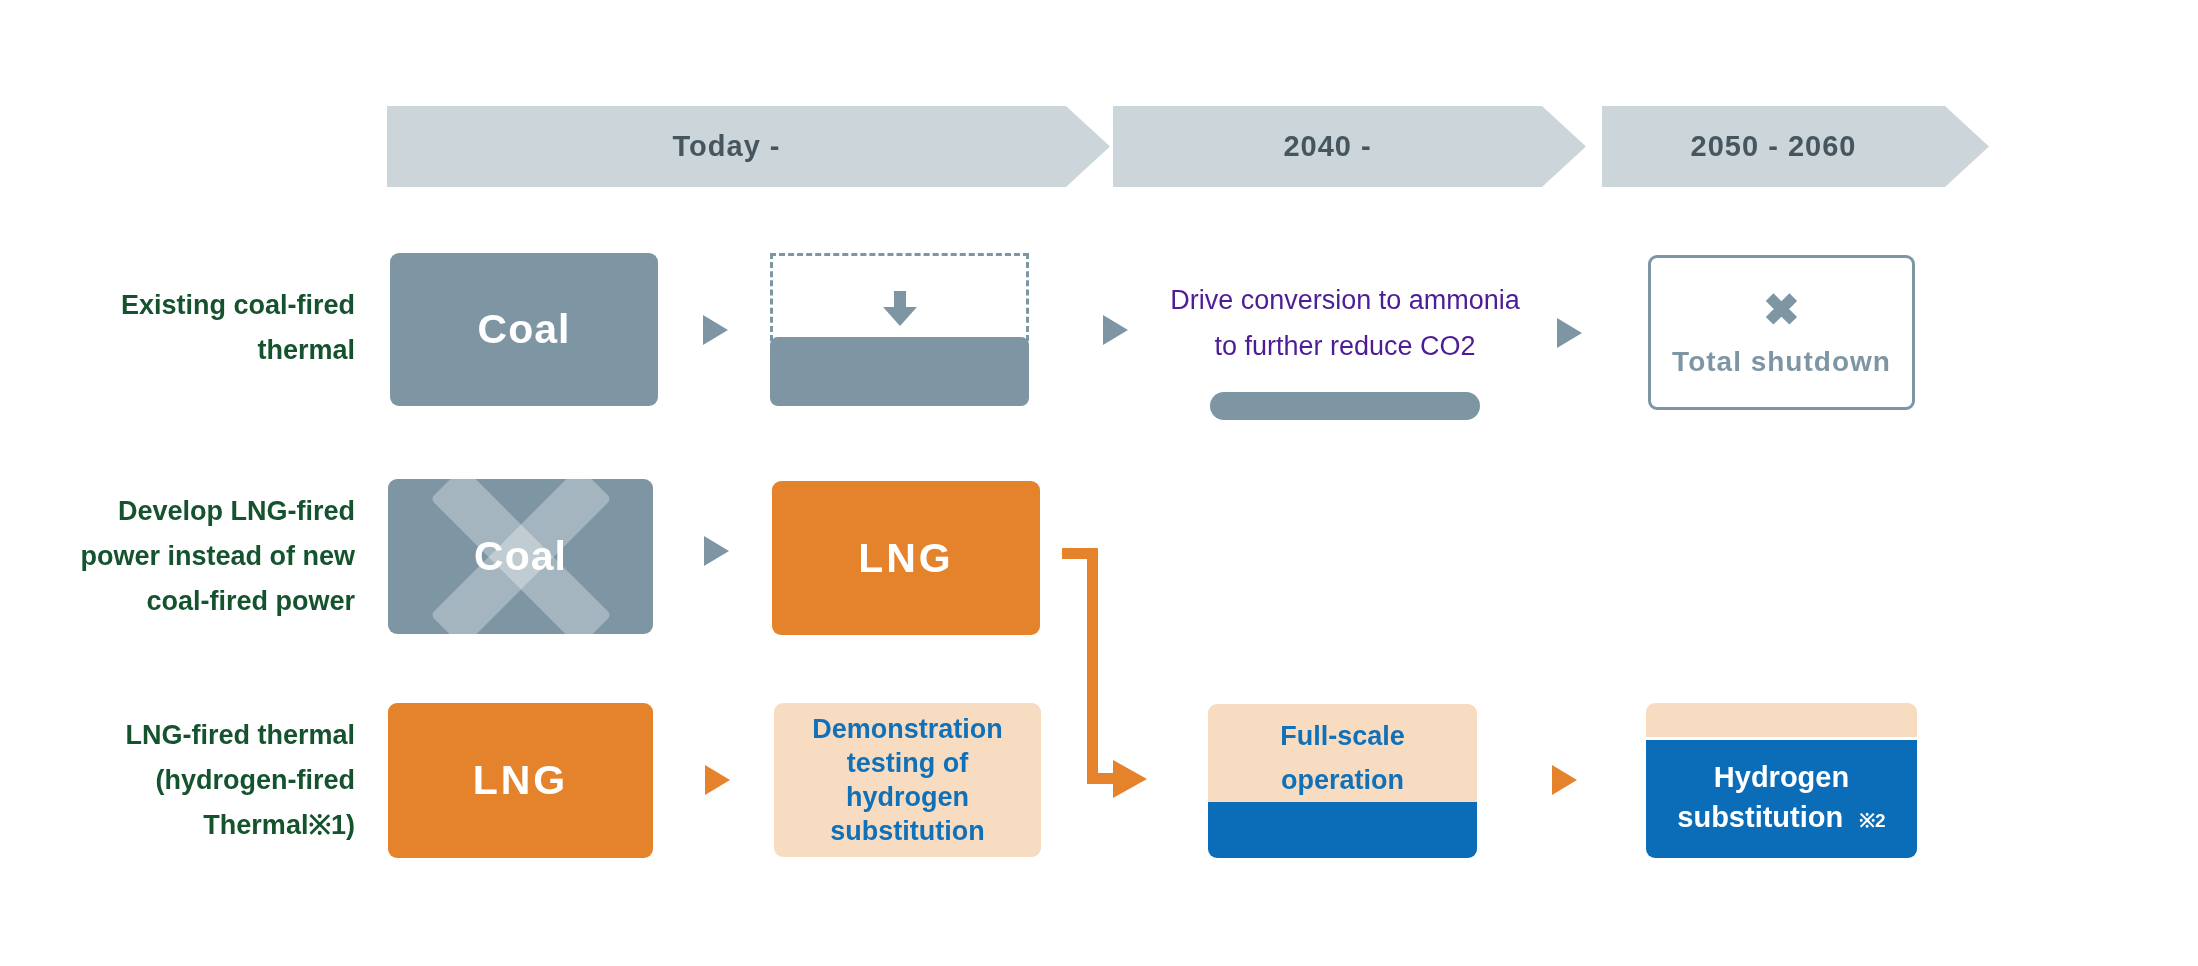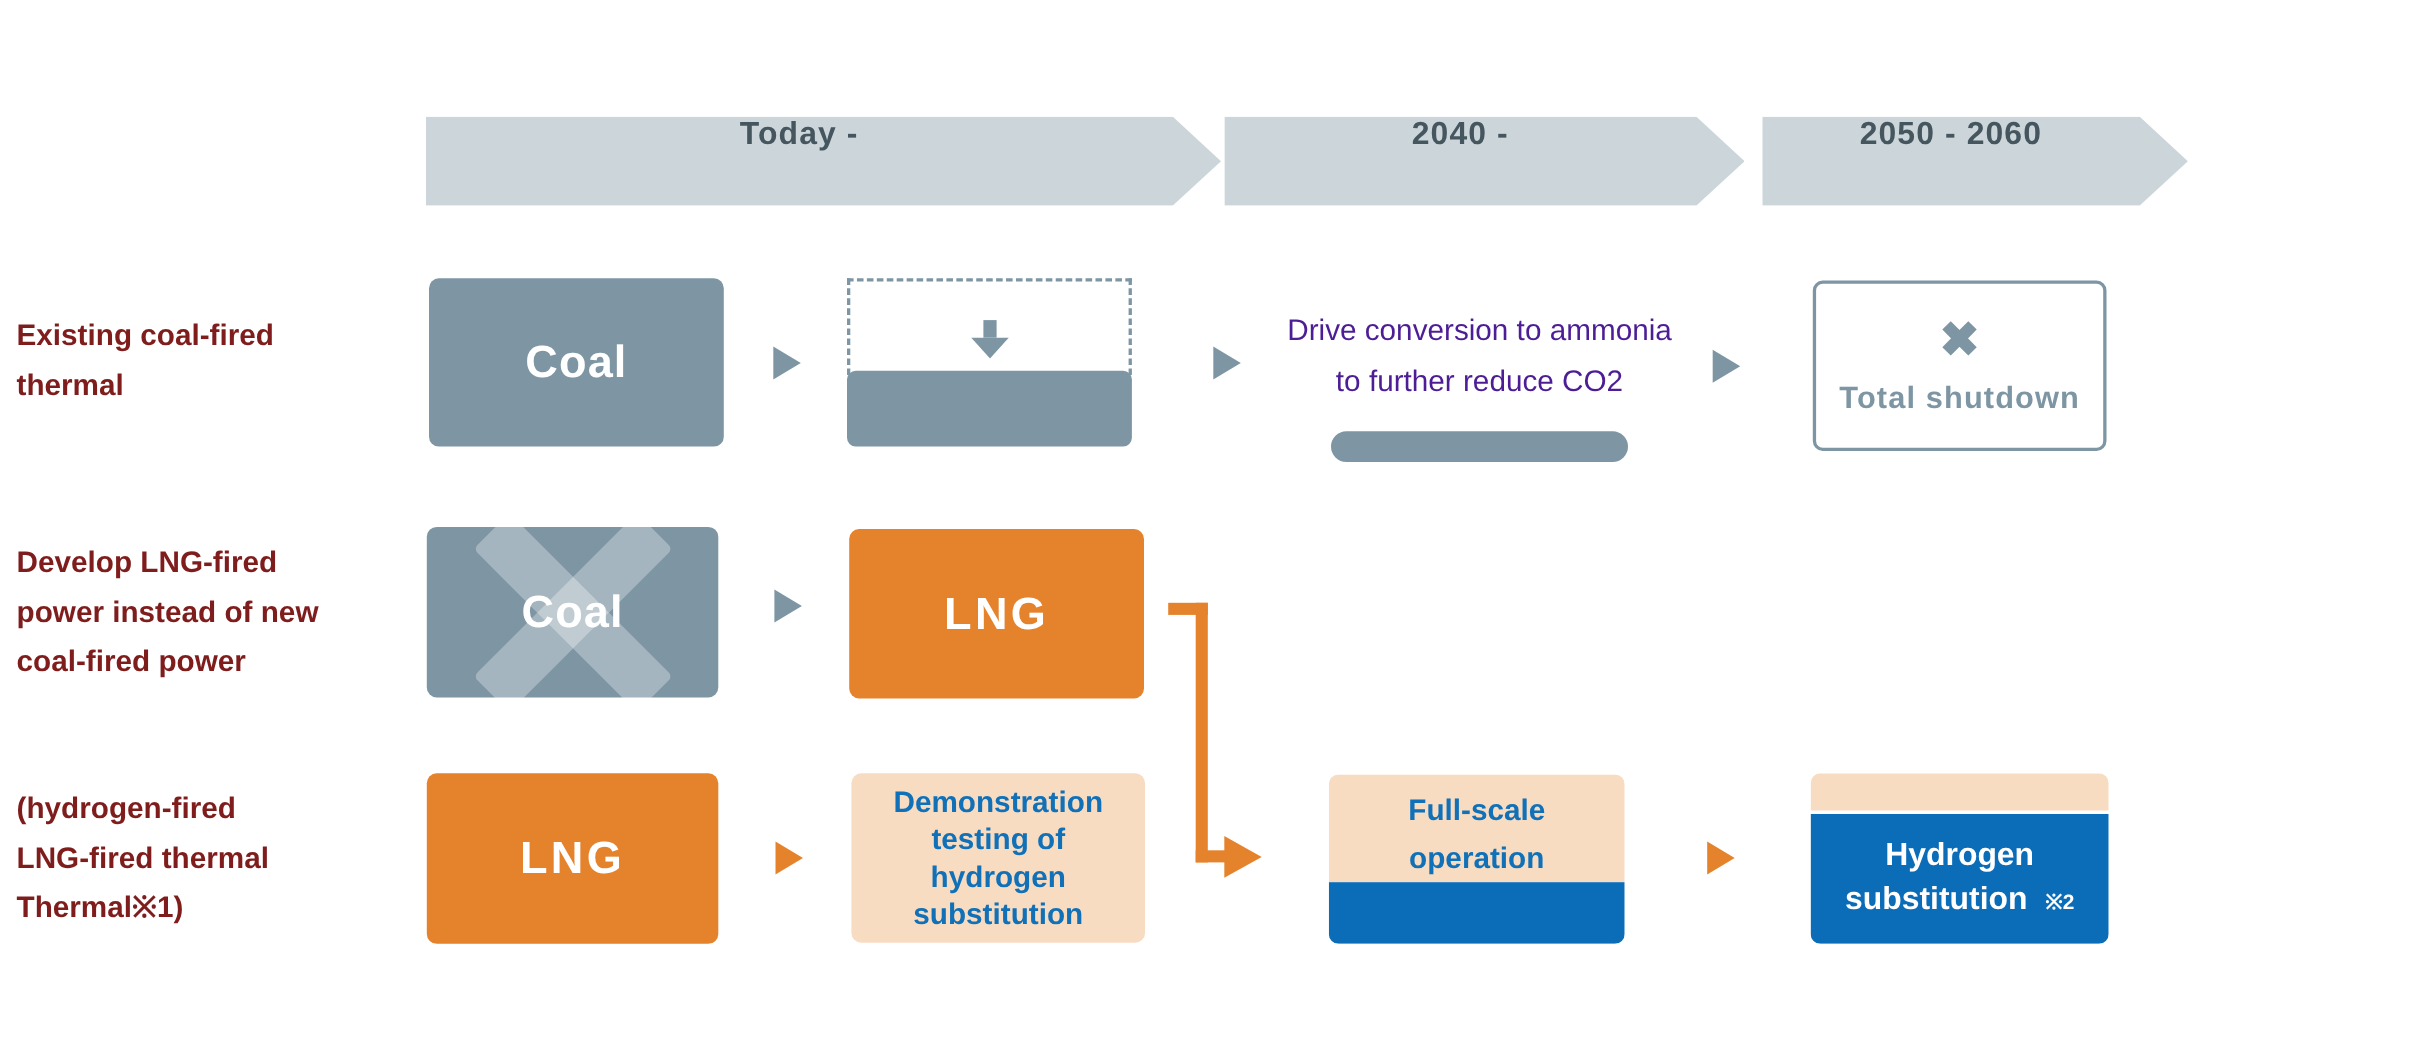--- a/index.html
+++ b/index.html
@@ -9,28 +9,28 @@
     background:#ffffff;
     font-family:"Liberation Sans", sans-serif;
     overflow:hidden;
   }
   .abs{position:absolute;}
   
   .chevron{
     height:81px;
     background:#CCD6DA;
     clip-path:polygon(0 0, calc(100% - 44px) 0, 100% 50%, calc(100% - 44px) 100%, 0 100%);
-    display:flex;justify-content:center;
+    display:flex;align-items:center;justify-content:center;
     padding-right:44px;box-sizing:border-box;
     color:#46565F;font-weight:bold;font-size:29px;letter-spacing:1px;
   }
   
   .rowlabel{
-    width:340px;text-align:left;
-    color:#7f1d1d;font-weight:bold;font-size:27px;line-height:45px;
+    width:340px;text-align:right;
+    color:#14532d;font-weight:bold;font-size:27px;line-height:45px;
   }
   
   .box{
     border-radius:9px;
     display:flex;align-items:center;justify-content:center;
     box-sizing:border-box;
   }
   .box-slate{background:#7E96A4;}
   .box-orange{background:#E5832D;}
   .box-peach{background:#F7DCC2;}
@@ -160,22 +160,22 @@
   </div>
 
   <div>
     <div class="abs conn" style="left:1062px;top:548px;width:36px;height:11px;"></div>
     <div class="abs conn" style="left:1087px;top:548px;width:11px;height:236px;"></div>
     <div class="abs conn" style="left:1087px;top:773px;width:28px;height:11px;"></div>
     <div class="abs conn-head" style="left:1113px;top:760px;"></div>
   </div>
 
   <div class="abs rowlabel" style="left:15px;top:713px;">
+    <div>LNG-fired thermal</div>
     <div>(hydrogen-fired</div>
-    <div>LNG-fired thermal</div>
     <div>Thermal※1)</div>
   </div>
 
   <div class="abs box box-orange" style="left:388px;top:703px;width:265px;height:155px;">
     <span class="boxtext lngtext">LNG</span>
   </div>
 
   <div class="abs tri tri-orange" style="left:705px;top:765px;"></div>
 
   <div class="abs box box-peach" style="left:774px;top:703px;width:267px;height:154px;flex-direction:column;">

